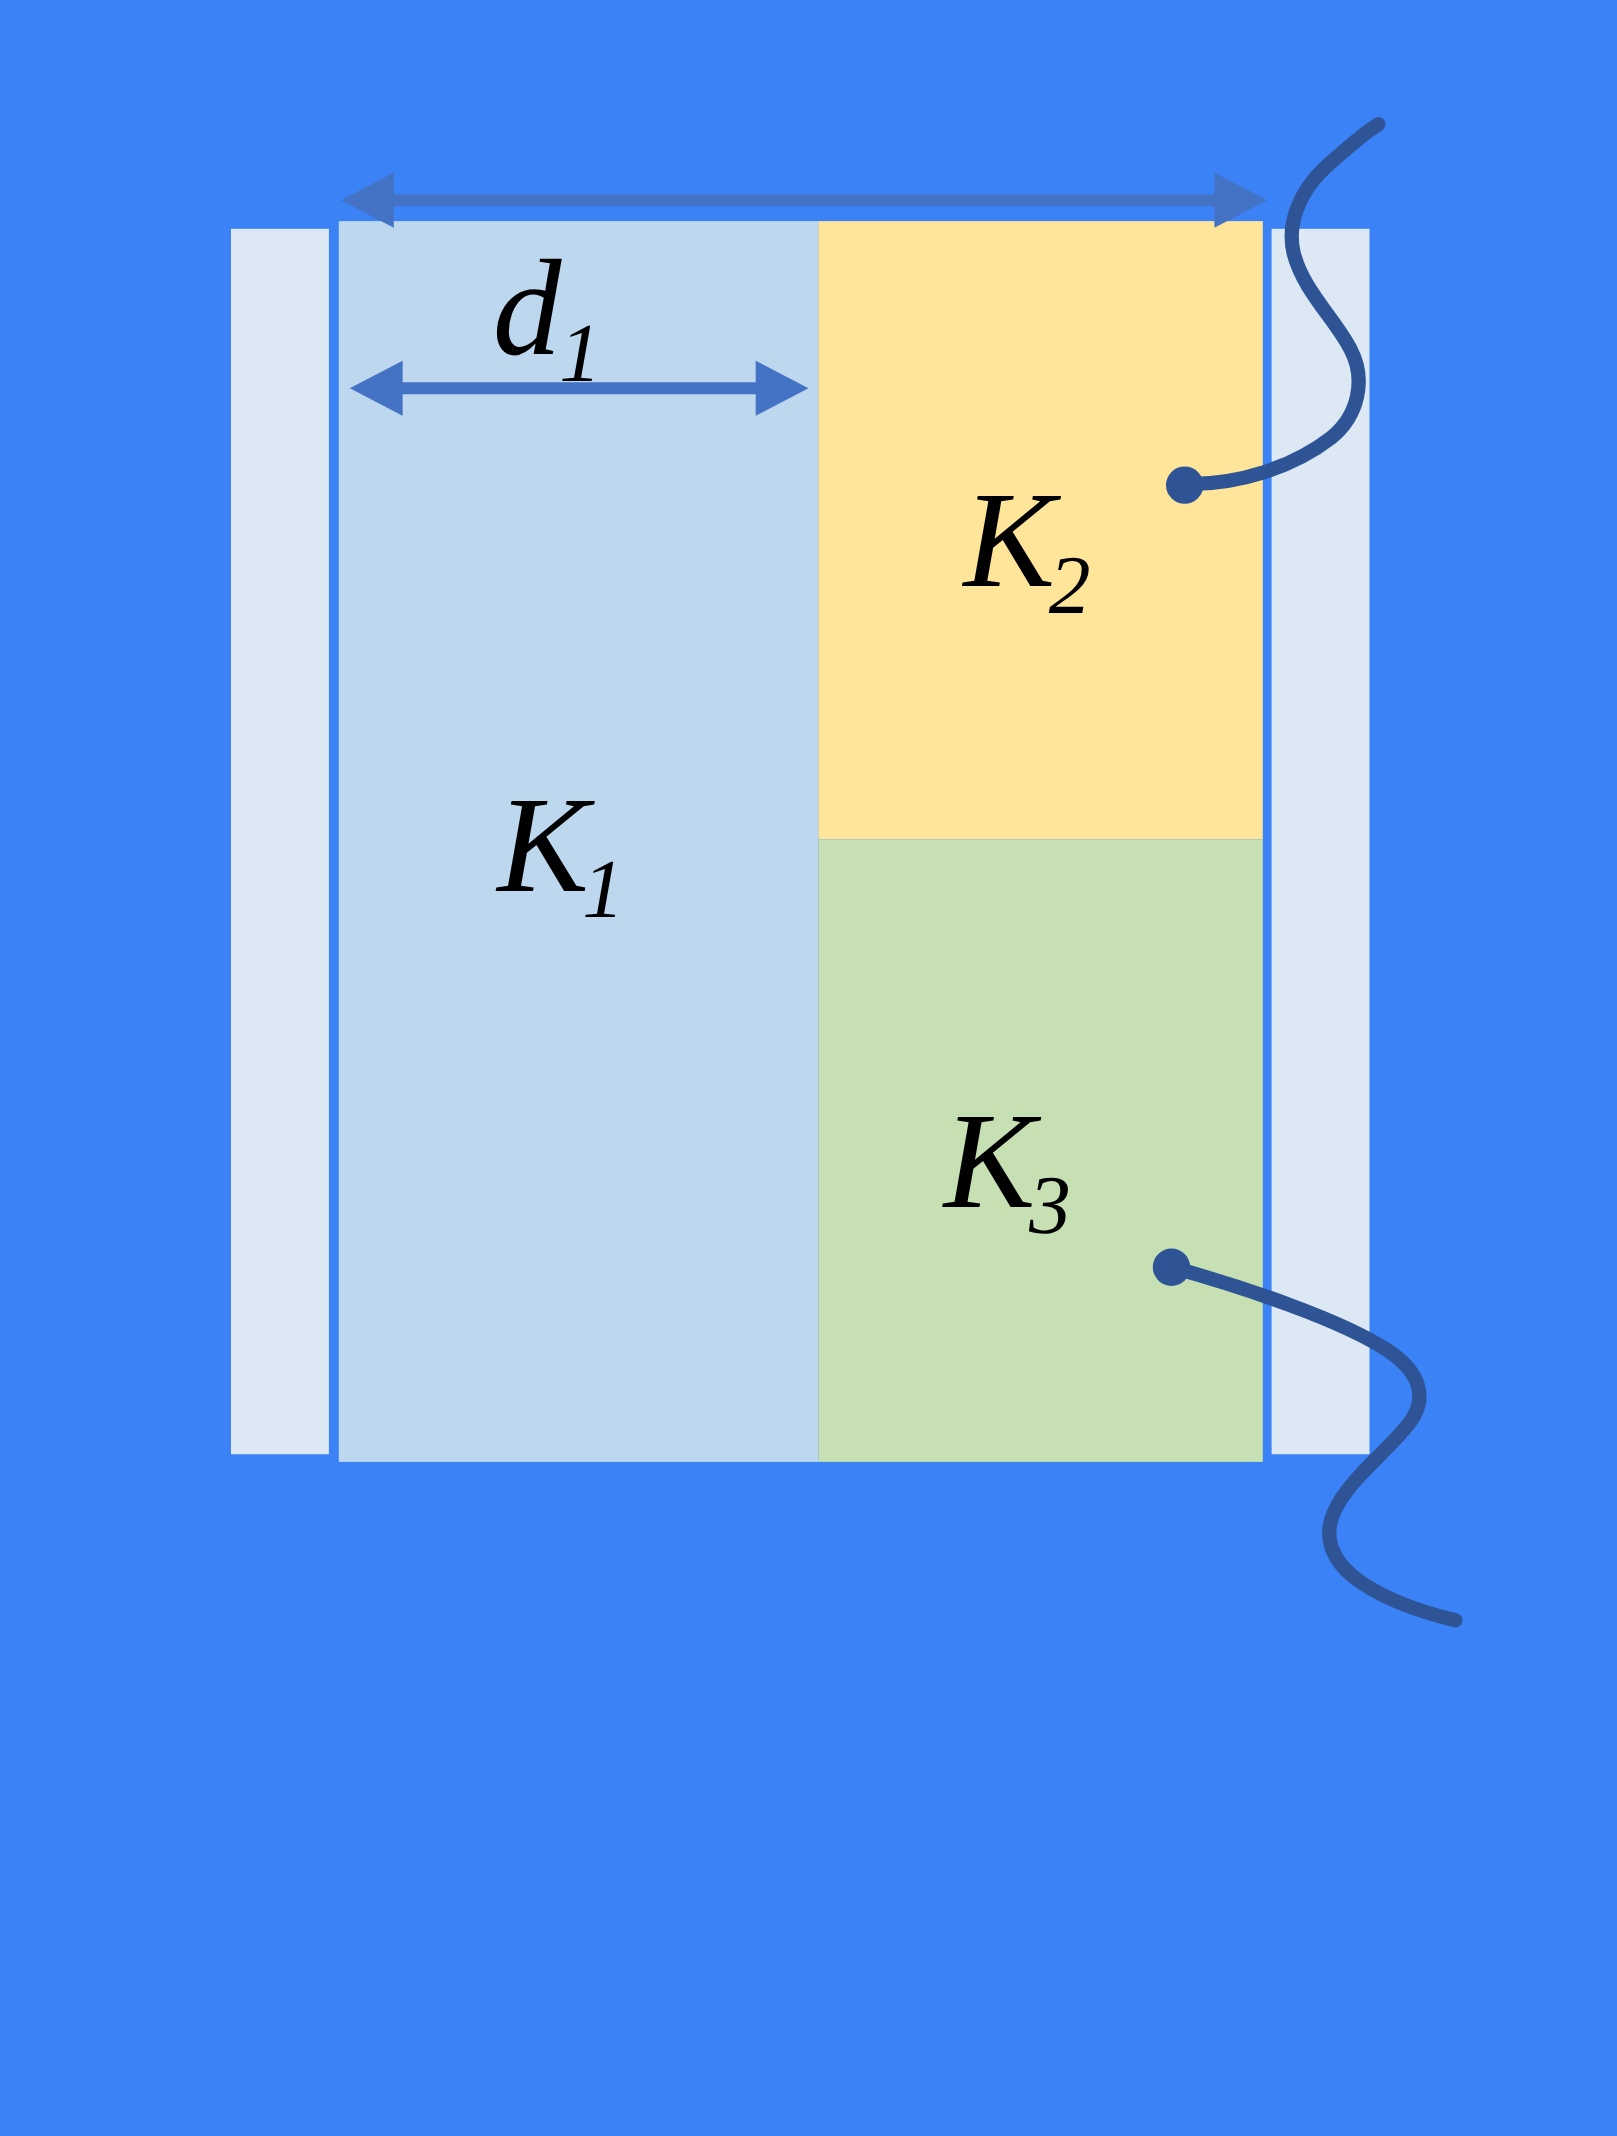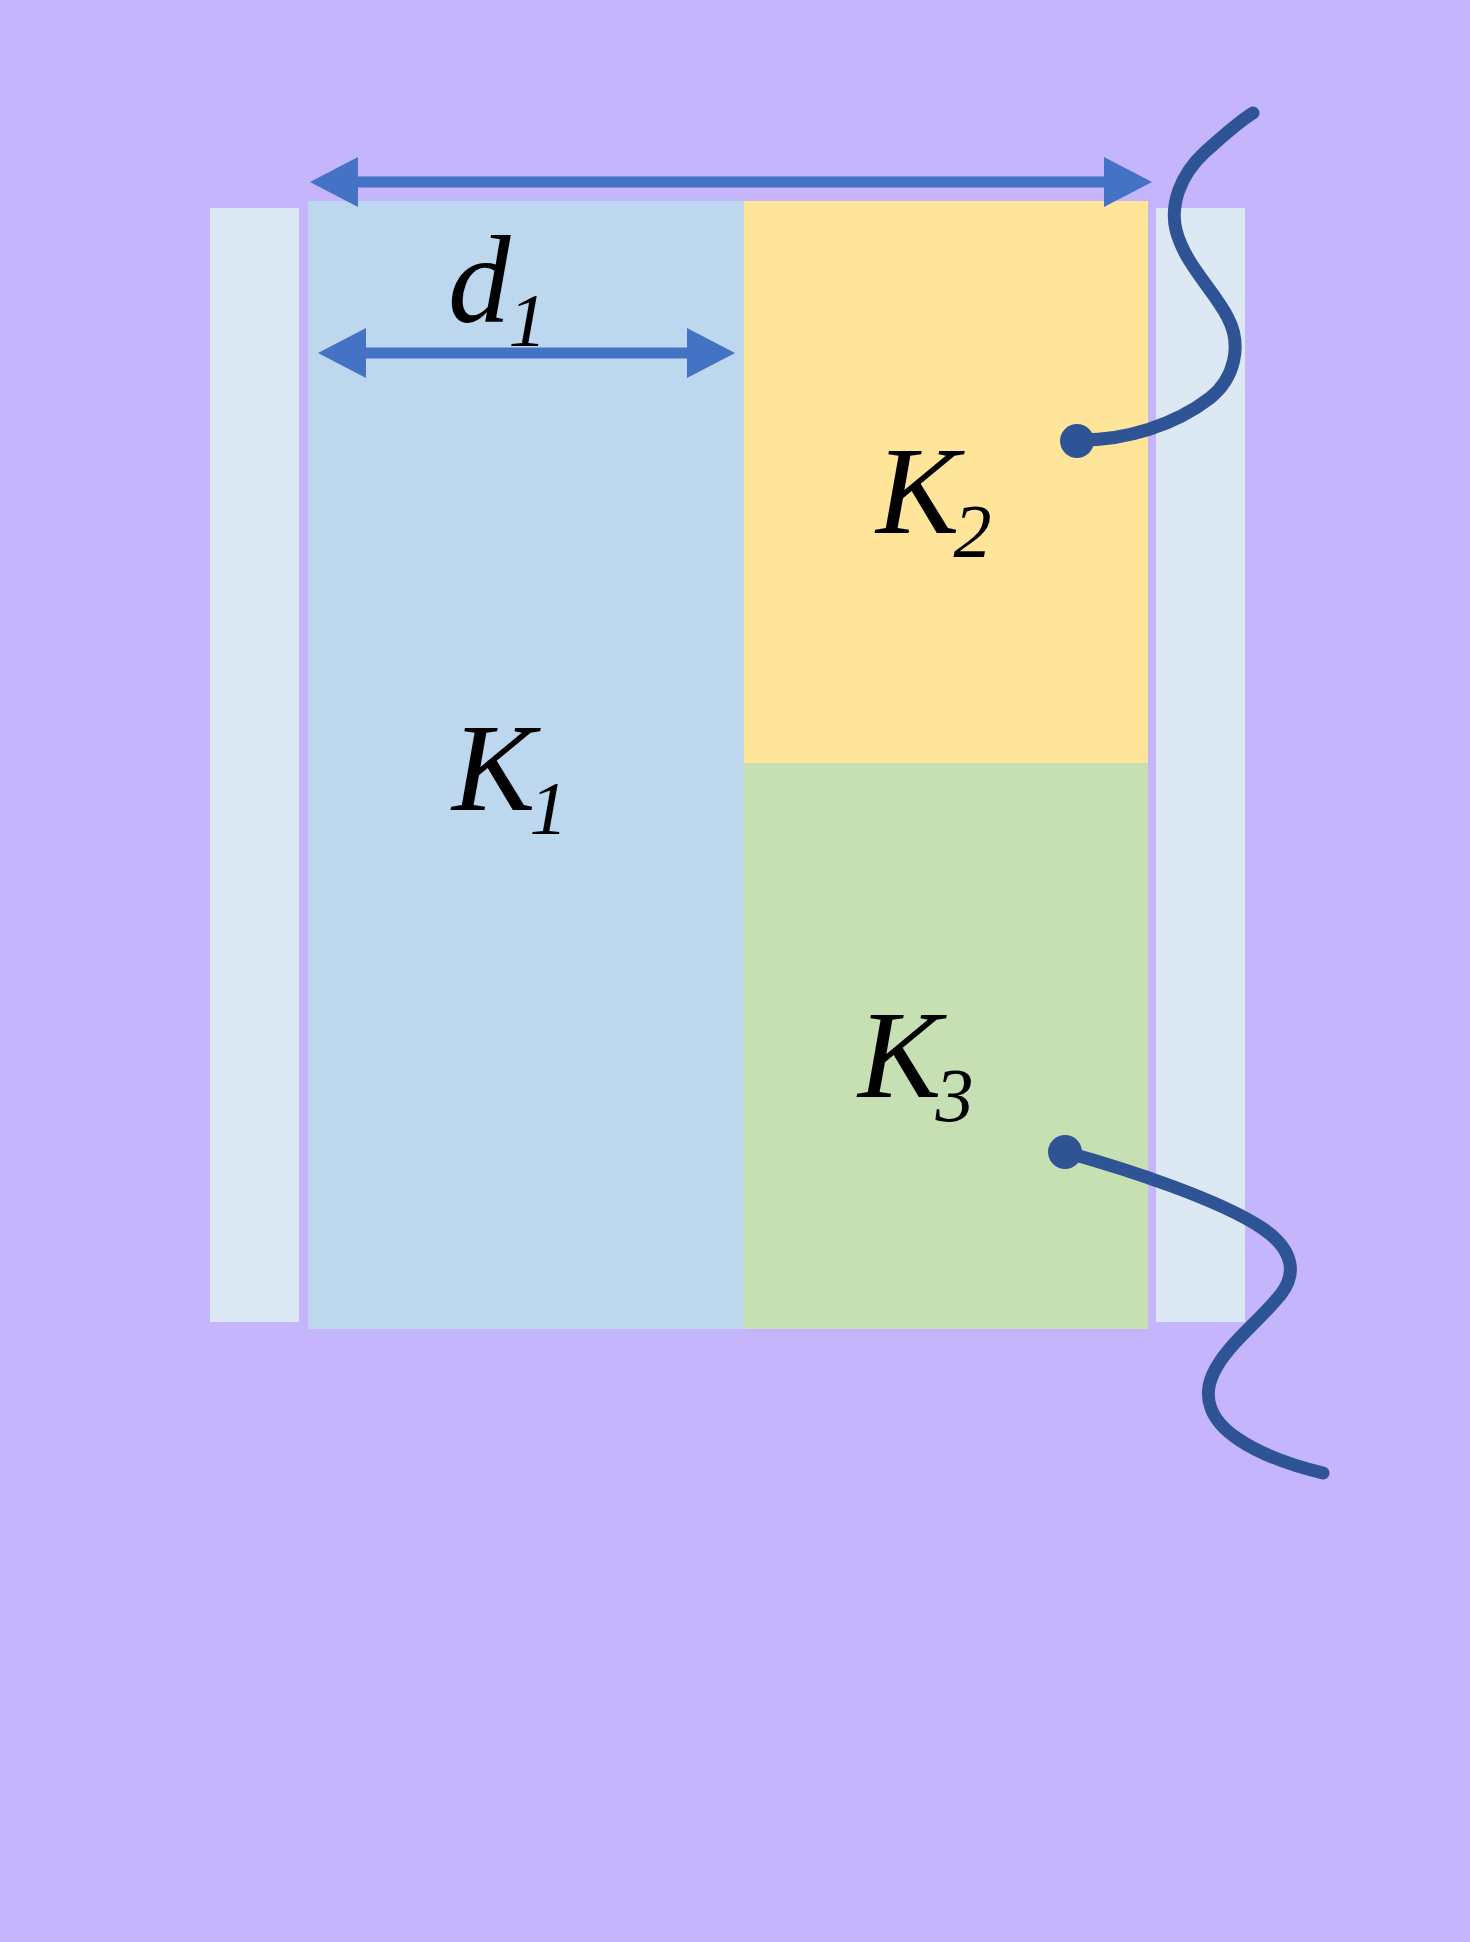--- a/index.html
+++ b/index.html
@@ -4,21 +4,21 @@
 <style>
   html, body {
     margin: 0;
     padding: 0;
     background: #000000;
   }
   #canvas {
     position: relative;
     width: 1470px;
     height: 1942px;
-    background: #c4b5fd;
+    background: #3b82f6;
     overflow: hidden;
     font-family: "Liberation Serif", "DejaVu Serif", serif;
   }
   .plate {
     position: absolute;
     top: 208px;
     width: 89px;
     height: 1114px;
     background: #DCE9F5;
   }

